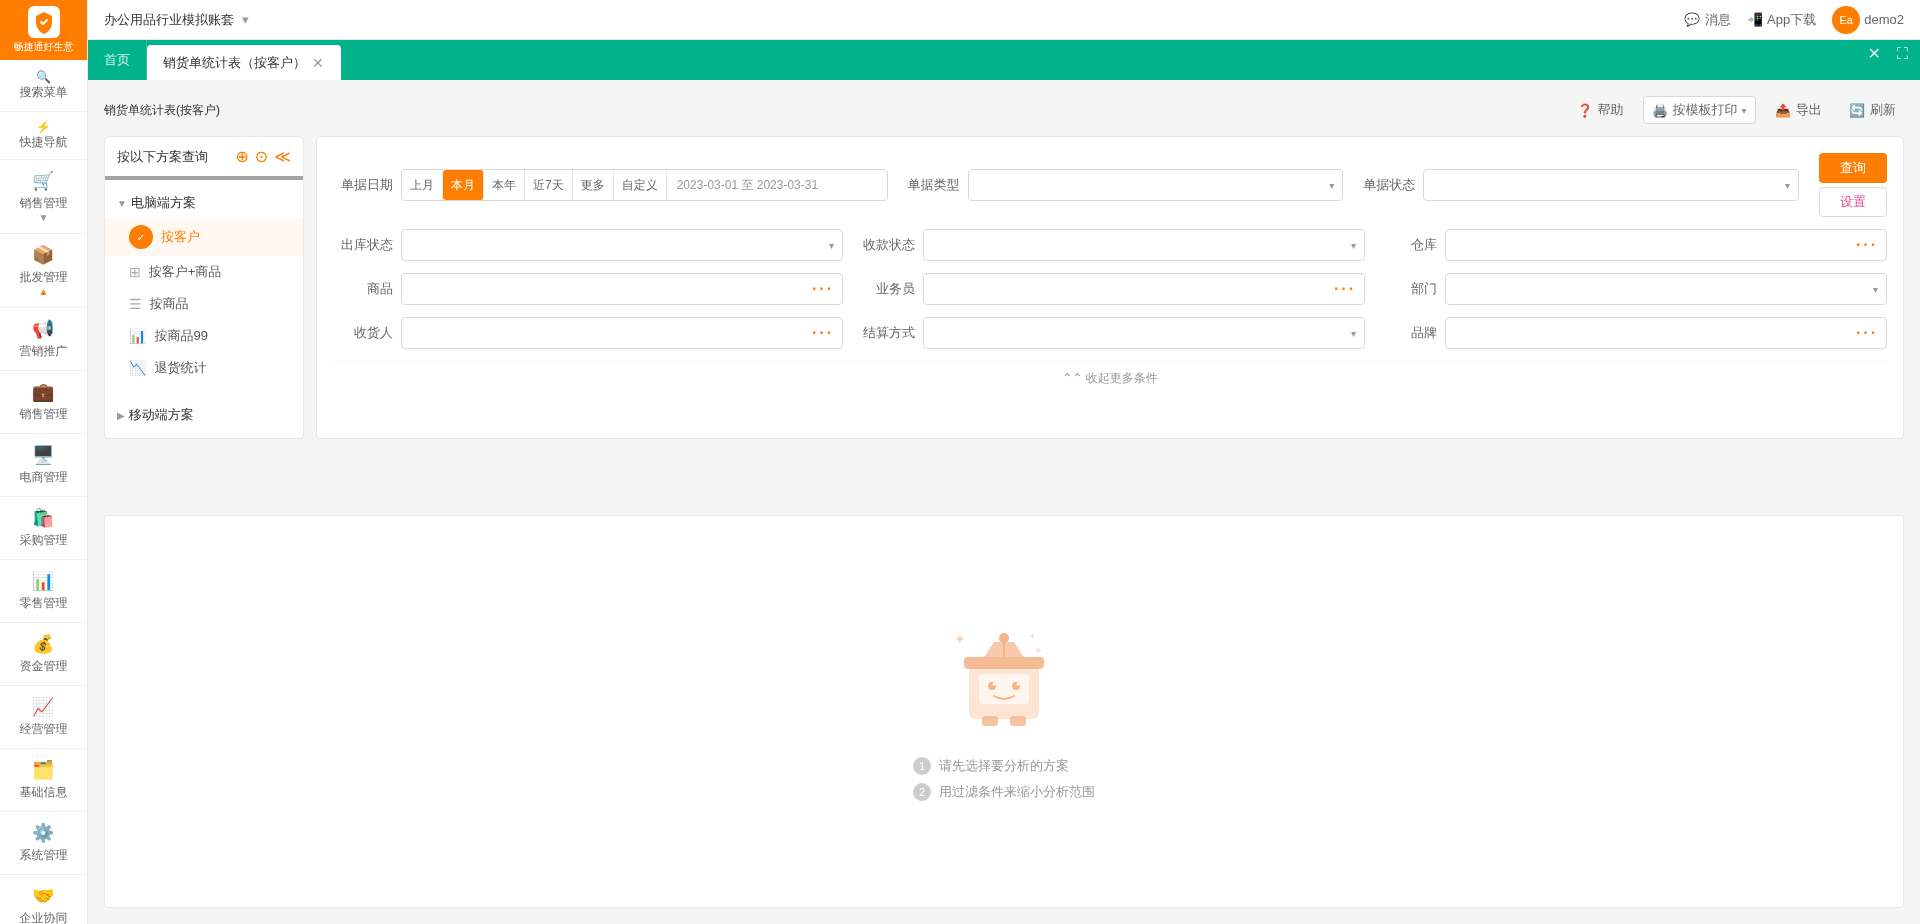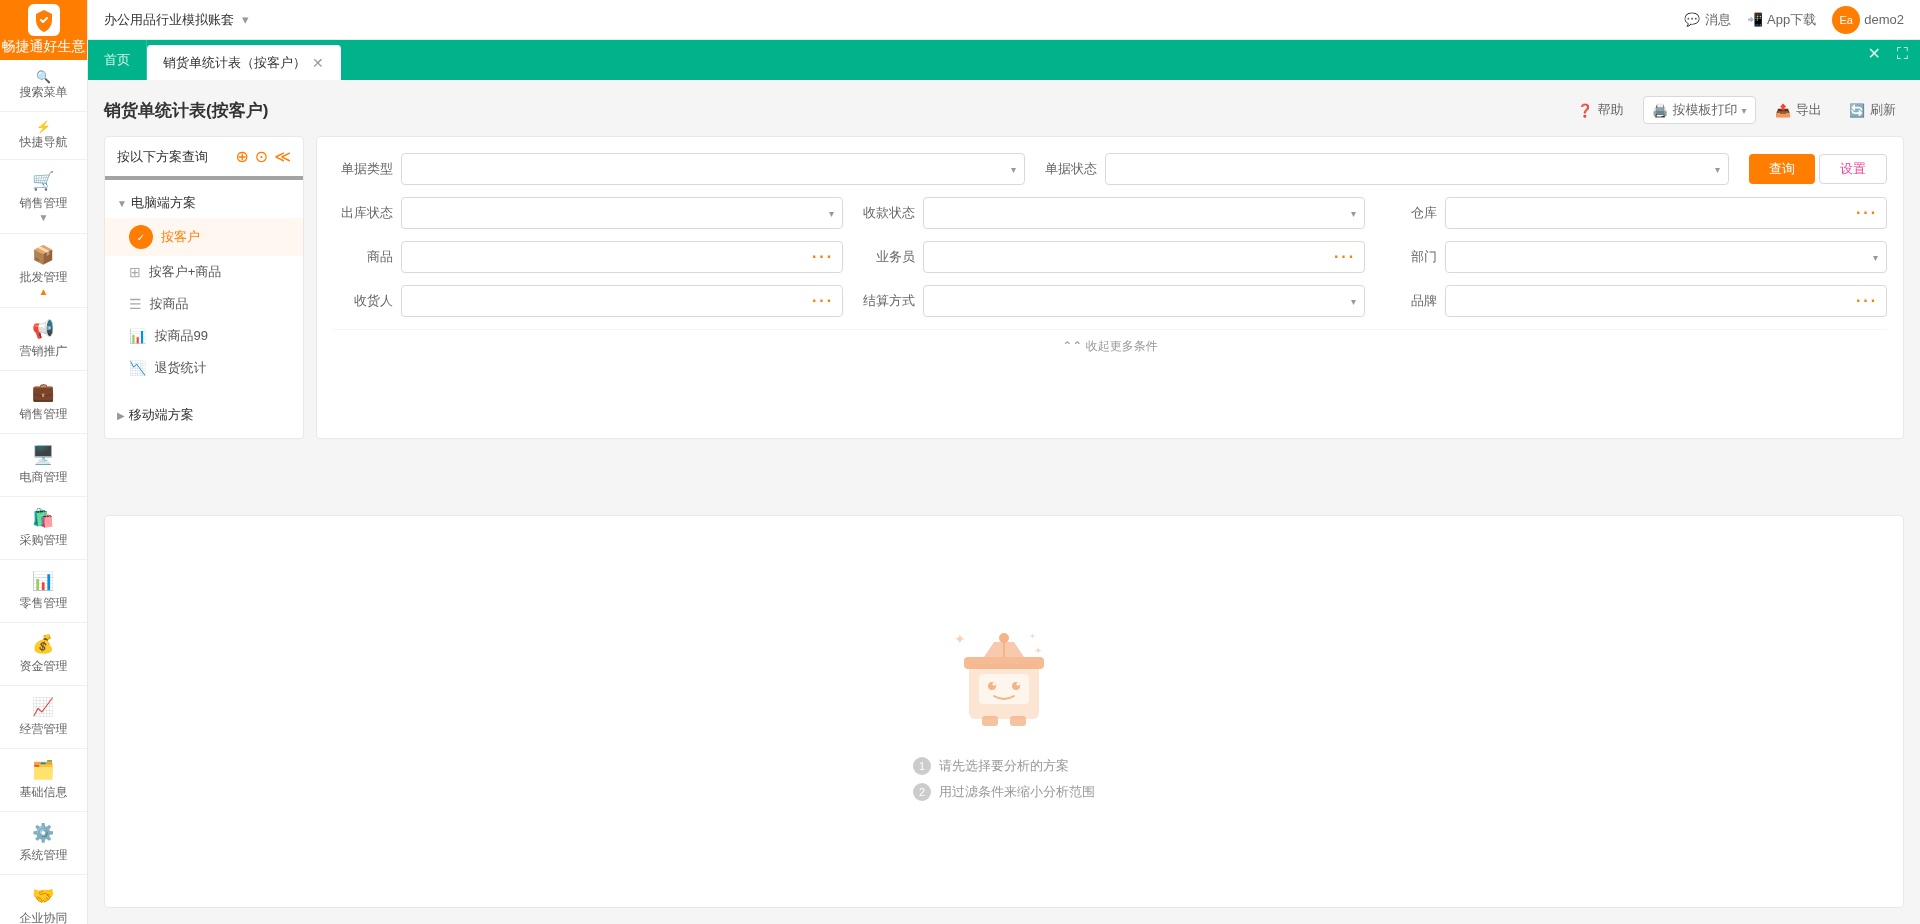--- a/index.html
+++ b/index.html
@@ -33,21 +33,21 @@
       width: 32px;
       height: 32px;
       background: #fff;
       border-radius: 6px;
       display: flex;
       align-items: center;
       justify-content: center;
       margin-bottom: 2px;
     }
     .sidebar-logo-icon svg { width: 24px; height: 24px; }
-    .sidebar-label { font-size: 14px; color: #fff; font-family: Liberation Serif, serif; }
+    .sidebar-label { font-size: 10px; color: #fff; font-family: Liberation Serif, serif; }
     .sidebar-menu-item {
       width: 88px;
       padding: 10px 4px;
       display: flex;
       flex-direction: column;
       align-items: center;
       cursor: pointer;
       color: #666;
       font-size: 12px;
       border-bottom: 1px solid #f0f0f0;
@@ -195,22 +195,22 @@
       flex: 1;
     }
 
     .page-header {
       display: flex;
       align-items: center;
       justify-content: space-between;
       margin-bottom: 12px;
     }
     .page-title {
-      font-size: 17px;
-      font-weight: bold;
+      font-size: 12px;
+      font-weight: normal;
       color: #333;
     }
     .page-actions {
       display: flex;
       align-items: center;
       gap: 12px;
     }
     .page-action-btn {
       display: flex;
       align-items: center;
@@ -376,21 +376,21 @@
     }
     .date-value {
       padding: 0 10px;
       font-size: 12px;
       color: #999;
       flex: 1;
     }
 
     .filter-buttons {
       display: flex;
-      flex-direction: row;
+      flex-direction: column;
       gap: 4px;
       margin-left: 8px;
     }
     .btn-query {
       background: #ff7d00;
       color: #fff;
       border: none;
       border-radius: 4px;
       padding: 6px 20px;
       cursor: pointer;
@@ -636,20 +636,34 @@
             <div class="scheme-section-header">
               <span class="scheme-section-arrow">▶</span>
               <span>移动端方案</span>
             </div>
           </div>
         </div>
 
         <div class="filter-panel">
 
           <div class="filter-row">
+            <div class="filter-item">
+              <span class="filter-label">单据日期</span>
+              <div class="date-control">
+                <div class="date-tabs">
+                  <div class="date-tab">上月</div>
+                  <div class="date-tab active">本月</div>
+                  <div class="date-tab">本年</div>
+                  <div class="date-tab">近7天</div>
+                  <div class="date-tab">更多</div>
+                  <div class="date-tab">自定义</div>
+                </div>
+                <div class="date-value">2023-03-01 至 2023-03-31</div>
+              </div>
+            </div>
             <div class="filter-item" style="flex:0.8;">
               <span class="filter-label">单据类型</span>
               <div class="filter-control">
                 <span></span>
                 <span class="filter-control-arrow">▾</span>
               </div>
             </div>
             <div class="filter-item" style="flex:0.8;">
               <span class="filter-label">单据状态</span>
               <div class="filter-control">

